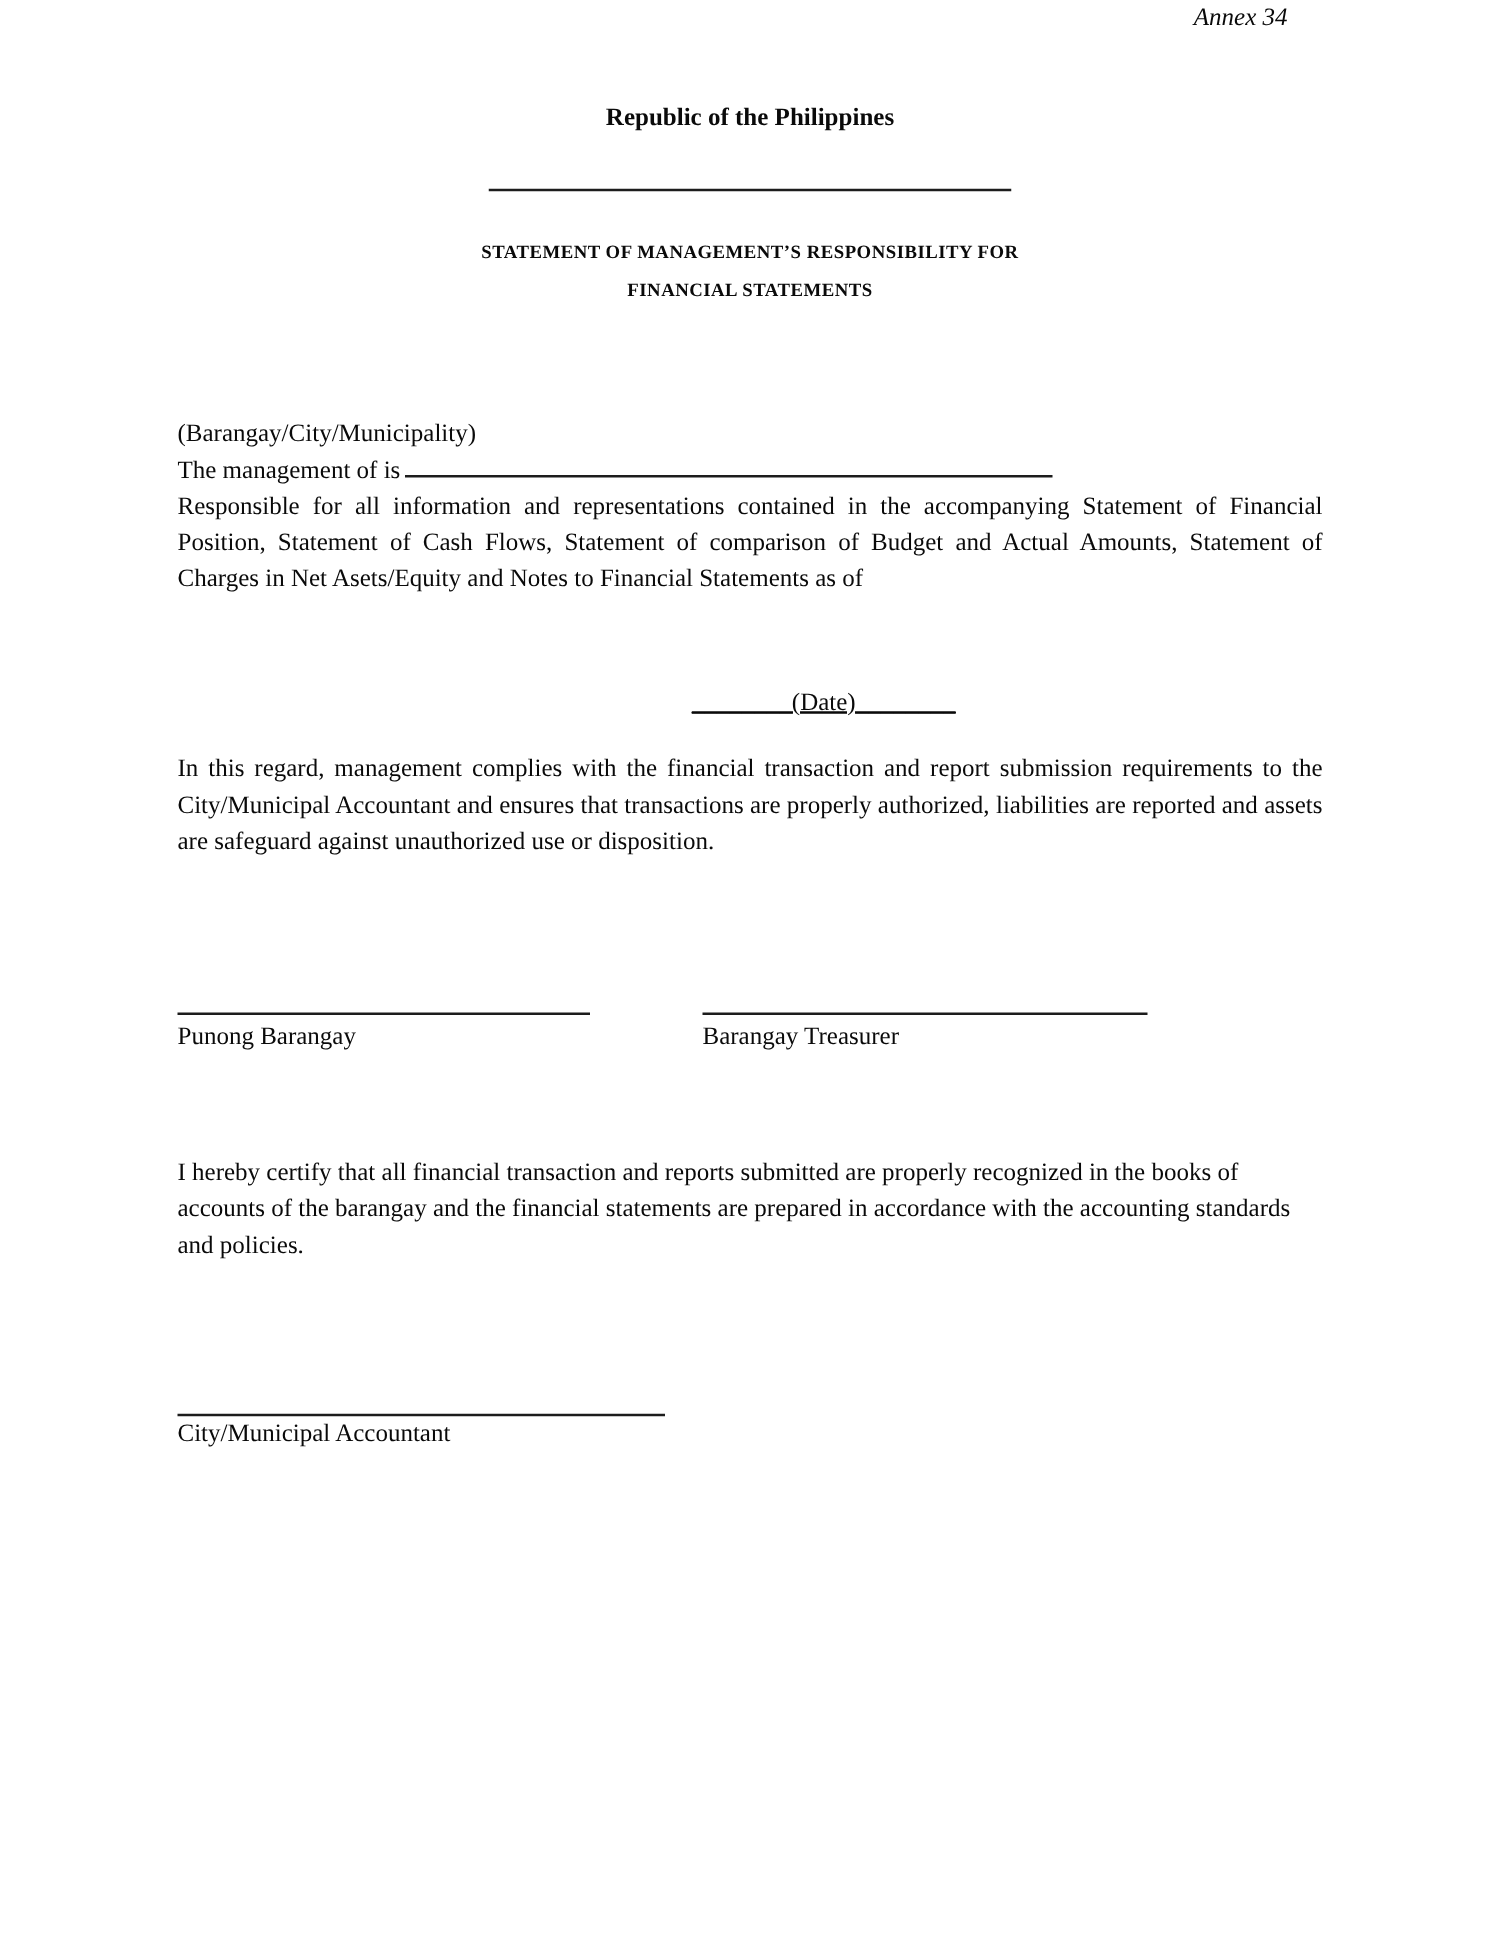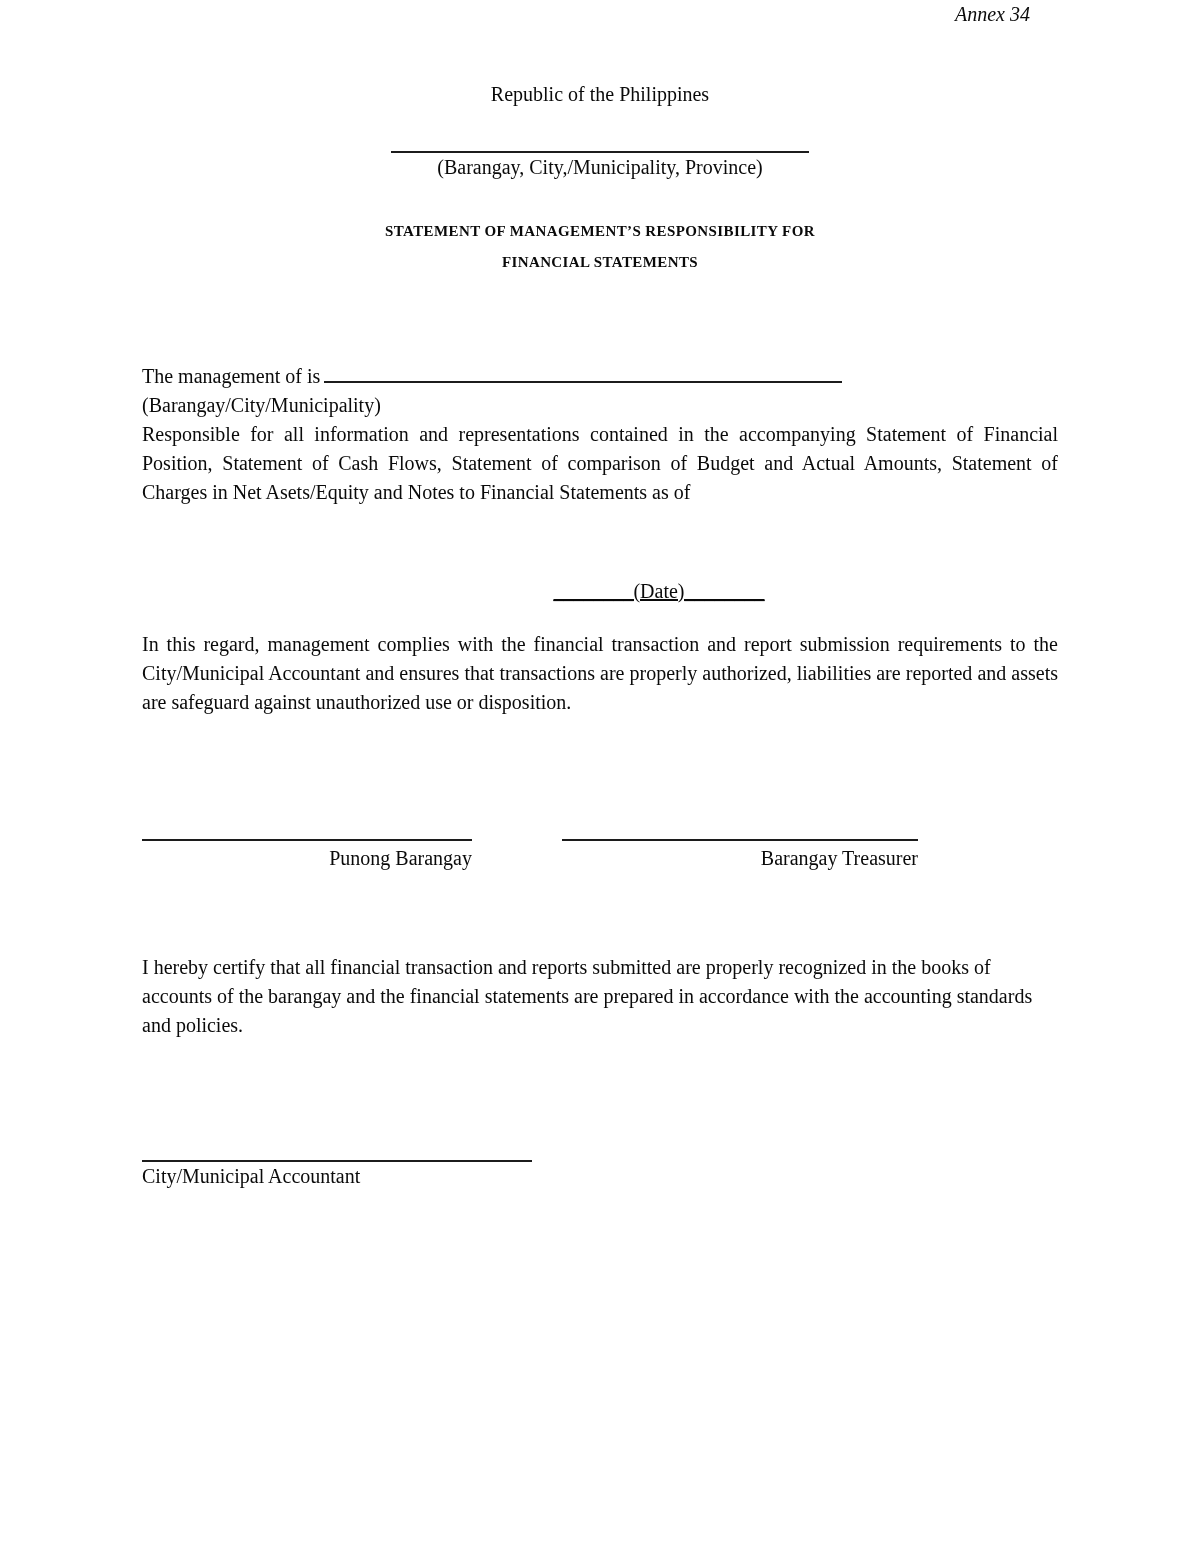--- a/index.html
+++ b/index.html
@@ -20,21 +20,21 @@
     line-height: 29px;
   }
   .annex {
     text-align: right;
     padding-right: 28px;
     font-style: italic;
   }
   .republic {
     margin-top: 51px;
     text-align: center;
-    font-weight: normal;
+    font-weight: bold;
   }
   .center-blank-line {
     width: 418px;
     margin: 42px auto 0;
     height: 0;
     border-bottom: 2px solid #1c1c1c;
   }
   .location-caption { text-align: center; }
   .doc-title {
     margin-top: 34px;
@@ -61,52 +61,51 @@
   }
   .date-line .underlined { text-decoration: underline; }
   .regard-paragraph { margin-top: 24px; }
   .signature-row {
     margin-top: 122px;
     display: flex;
   }
   .sig-col-left { width: 330px; }
   .sig-col-right { width: 356px; margin-left: 90px; }
   .sig-line { height: 0; border-bottom: 2px solid #1c1c1c; }
-  .sig-label { text-align: right; margin-top: 3px; }
+  .sig-label { text-align: left; margin-top: 3px; }
   .certify-paragraph { margin-top: 80px; }
   .accountant-block { margin-top: 120px; }
   .acct-line {
     width: 390px;
     height: 0;
     border-bottom: 2px solid #1c1c1c;
   }
 </style>
 </head>
 <body>
 
 <div class="page">
 
   <div class="annex">Annex 34</div>
 
   <div class="republic">Republic of the Philippines</div>
 
   <div class="center-blank-line"></div>
 
-  <div class="location-caption">(Barangay, City,/Municipality, Province)</div>
 
   <div class="doc-title">
     <div>STATEMENT OF MANAGEMENT’S RESPONSIBILITY FOR</div>
     <div>FINANCIAL STATEMENTS</div>
   </div>
 
   <div class="management-block">
+    <div>(Barangay/City/Municipality)</div>
     <div>
       <span>The management of is</span><span class="inline-blank"></span>
     </div>
-    <div>(Barangay/City/Municipality)</div>
     <div class="justified">Responsible for all information and representations contained in the accompanying Statement of Financial Position, Statement of Cash Flows, Statement of comparison of Budget and Actual Amounts, Statement of Charges in Net Asets/Equity and Notes to Financial Statements as of</div>
   </div>
 
   <div class="date-line">
     <span class="underlined">________(Date)________</span>
   </div>
 
 
   <div class="justified regard-paragraph">In this regard, management complies with the financial transaction and report submission requirements to the City/Municipal Accountant and ensures that transactions are properly authorized, liabilities are reported and assets are safeguard against unauthorized use or disposition.</div>
 

